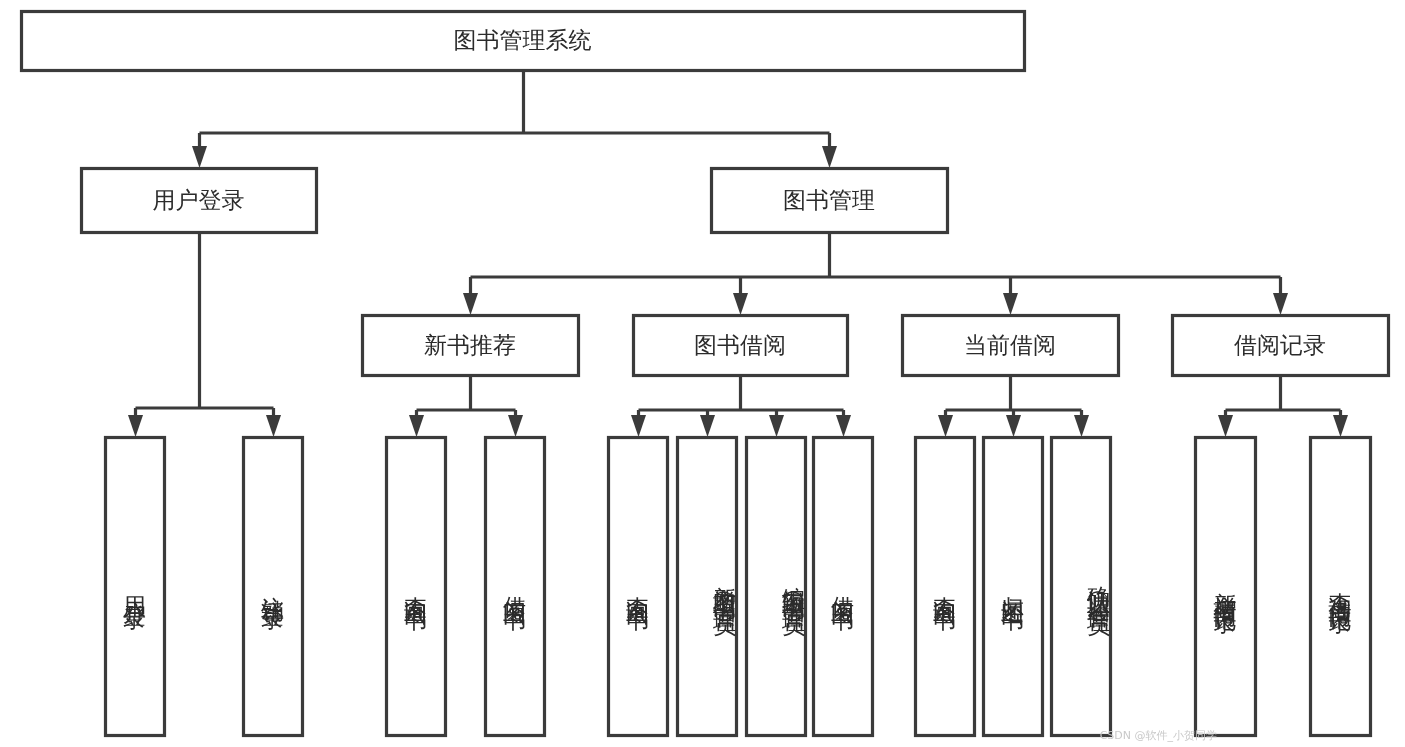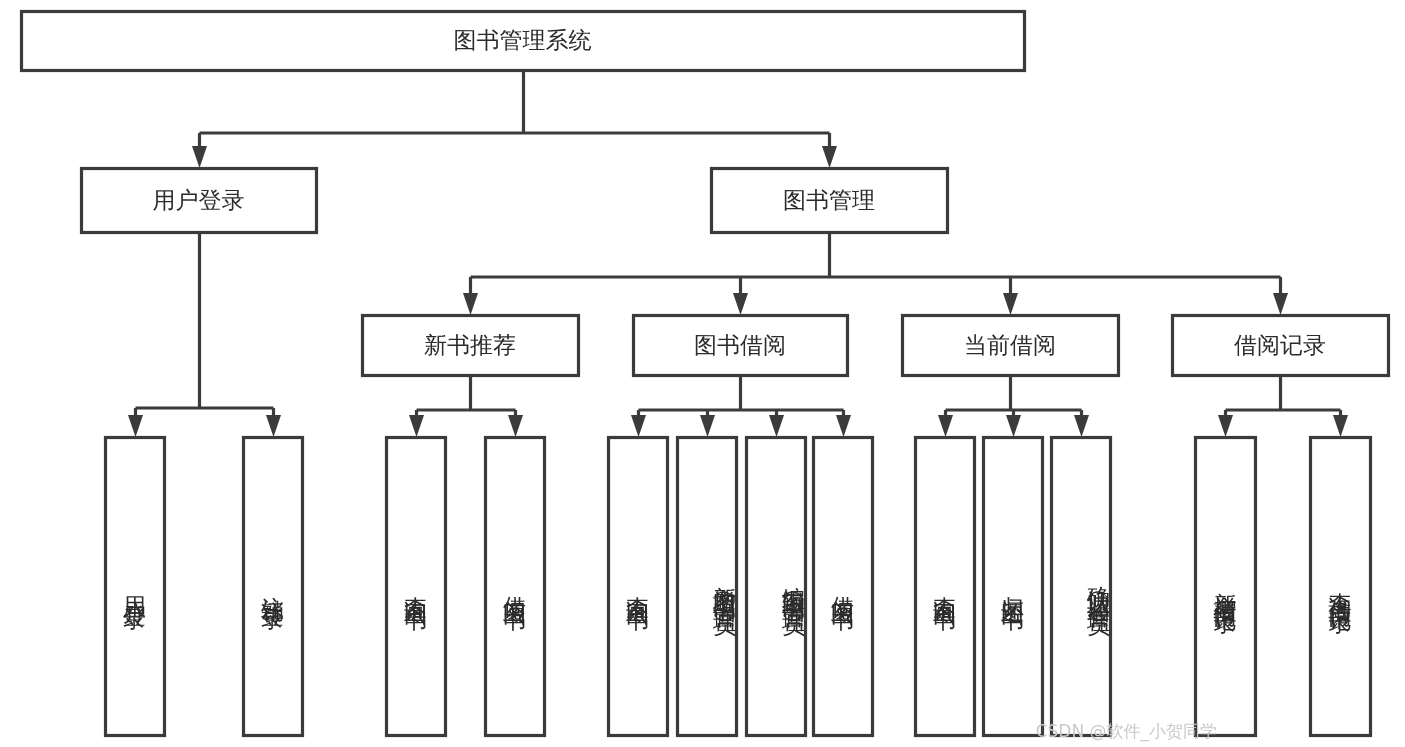--- a/index.html
+++ b/index.html
@@ -12,21 +12,21 @@
   .arrow-head{fill:#3b3b3b;stroke:none;}
   .node-label{fill:#2b2b2b;font-family:"DejaVu Sans","Liberation Sans",sans-serif;
               font-size:23px;text-anchor:middle;dominant-baseline:middle;}
   .vtext{position:absolute;writing-mode:vertical-rl;text-orientation:upright;
          font-family:"DejaVu Sans","Liberation Sans",sans-serif;
          font-size:23px;line-height:1;color:#2b2b2b;letter-spacing:4px;
          display:flex;align-items:flex-start;justify-content:center;
          white-space:nowrap;pointer-events:none;}
   .watermark{position:absolute;right:8px;bottom:4px;color:#c9c9c9;
              font-family:"DejaVu Sans","Liberation Sans",sans-serif;
-             font-size:17px;white-space:nowrap;}
+             font-size:11px;white-space:nowrap;}
 </style>
 </head>
 <body>
 
 <div id="stage">
 
   <svg id="diagram" viewBox="0 0 1405 747">
     <g id="edge-layer">
         <path class="link" d="M 523.5 70 L 523.5 133"></path>
         <path class="link" d="M 199.5 133 L 829.5 133"></path>

